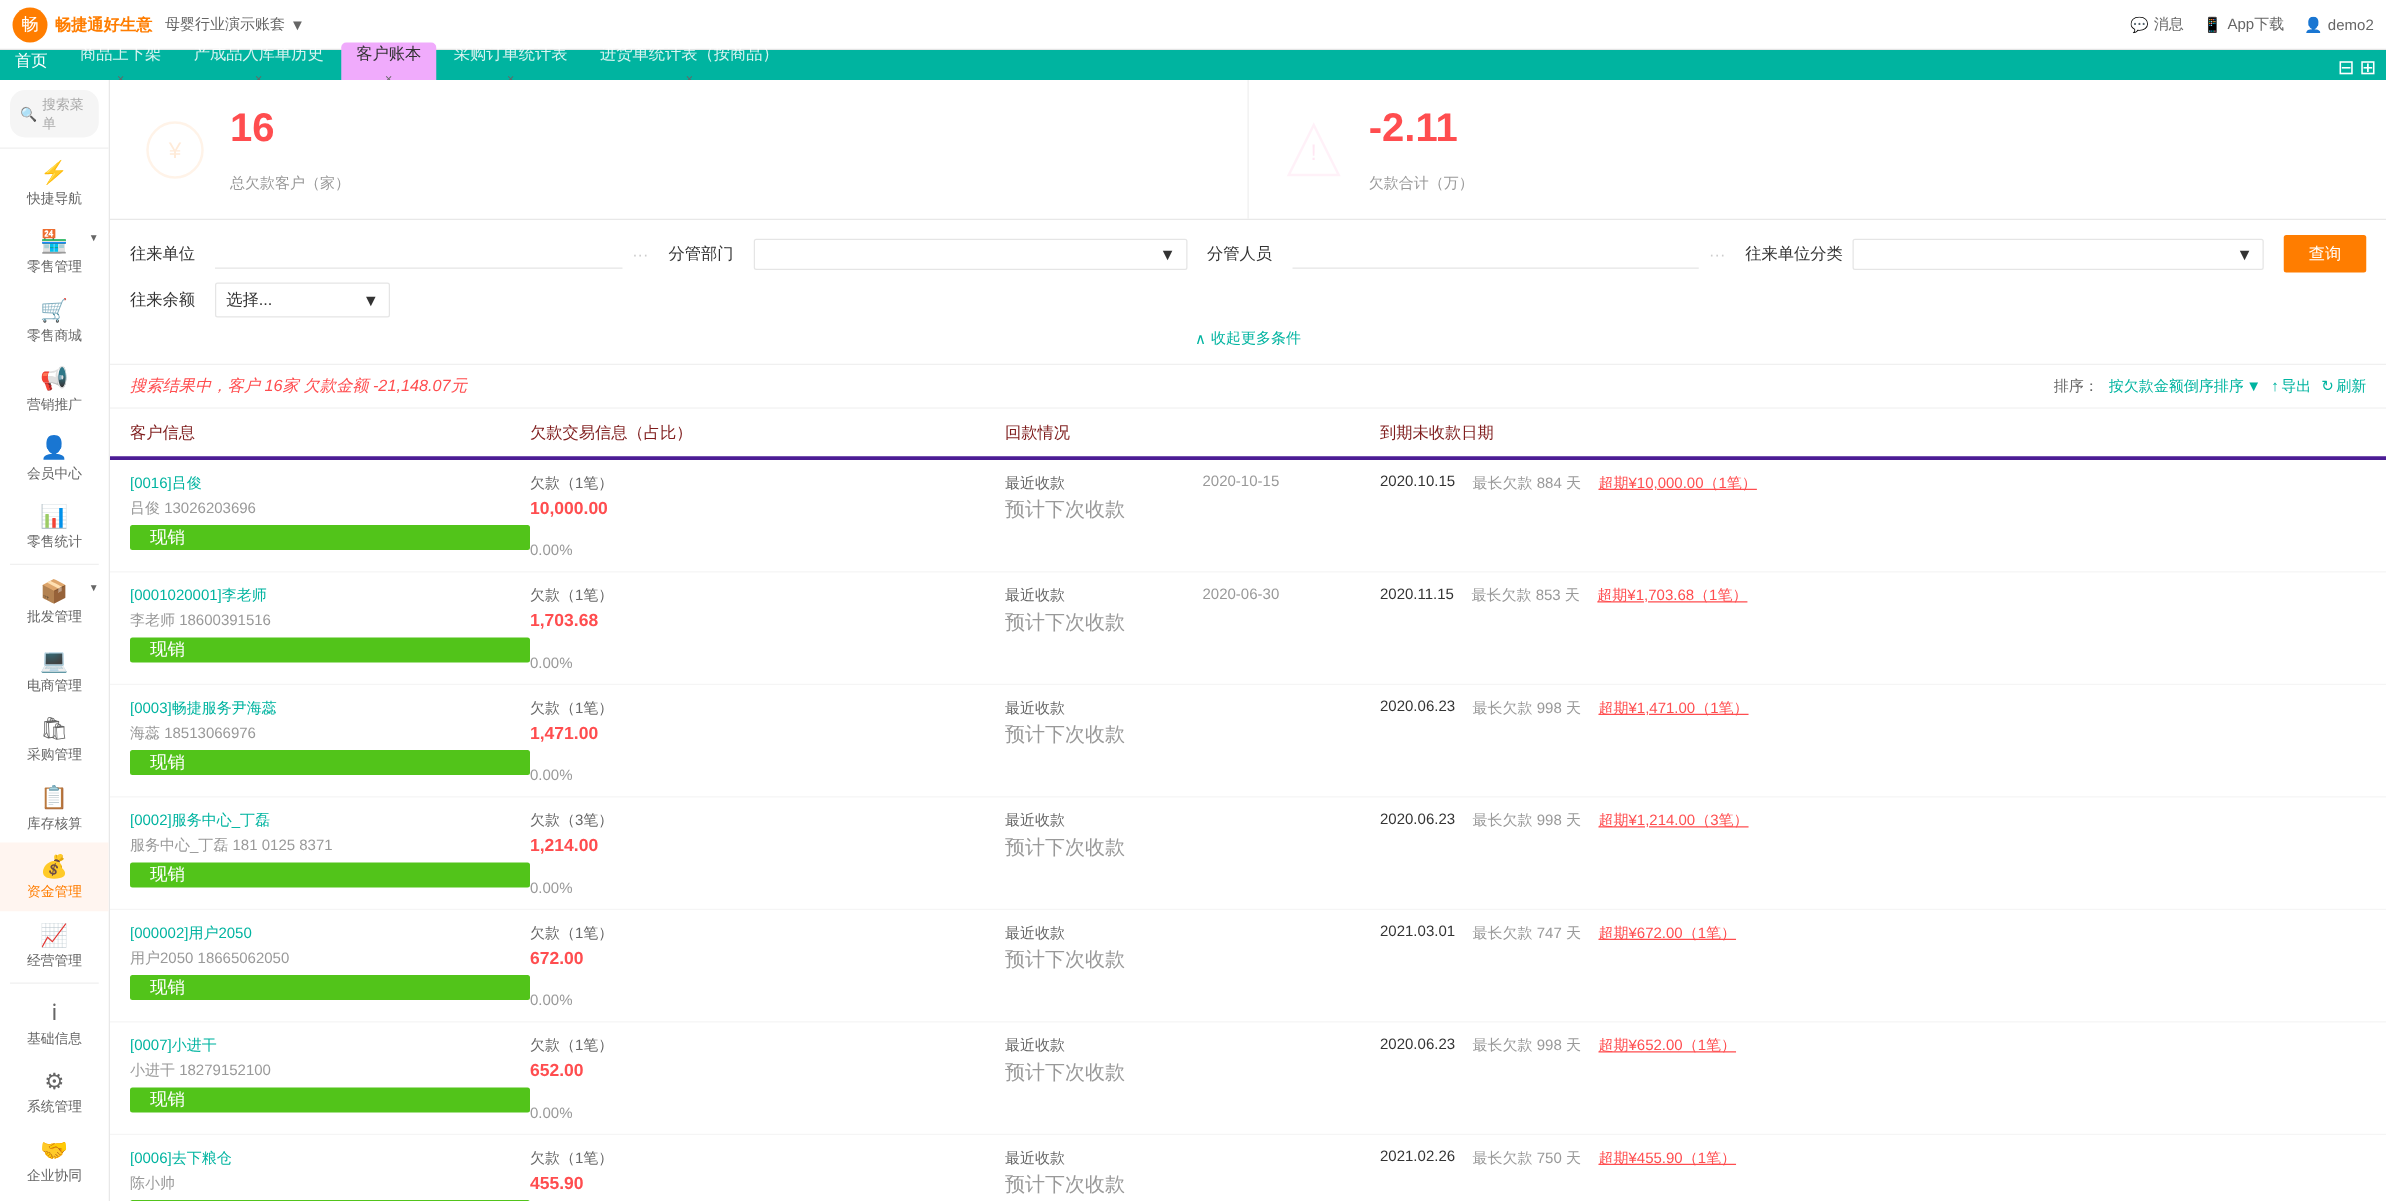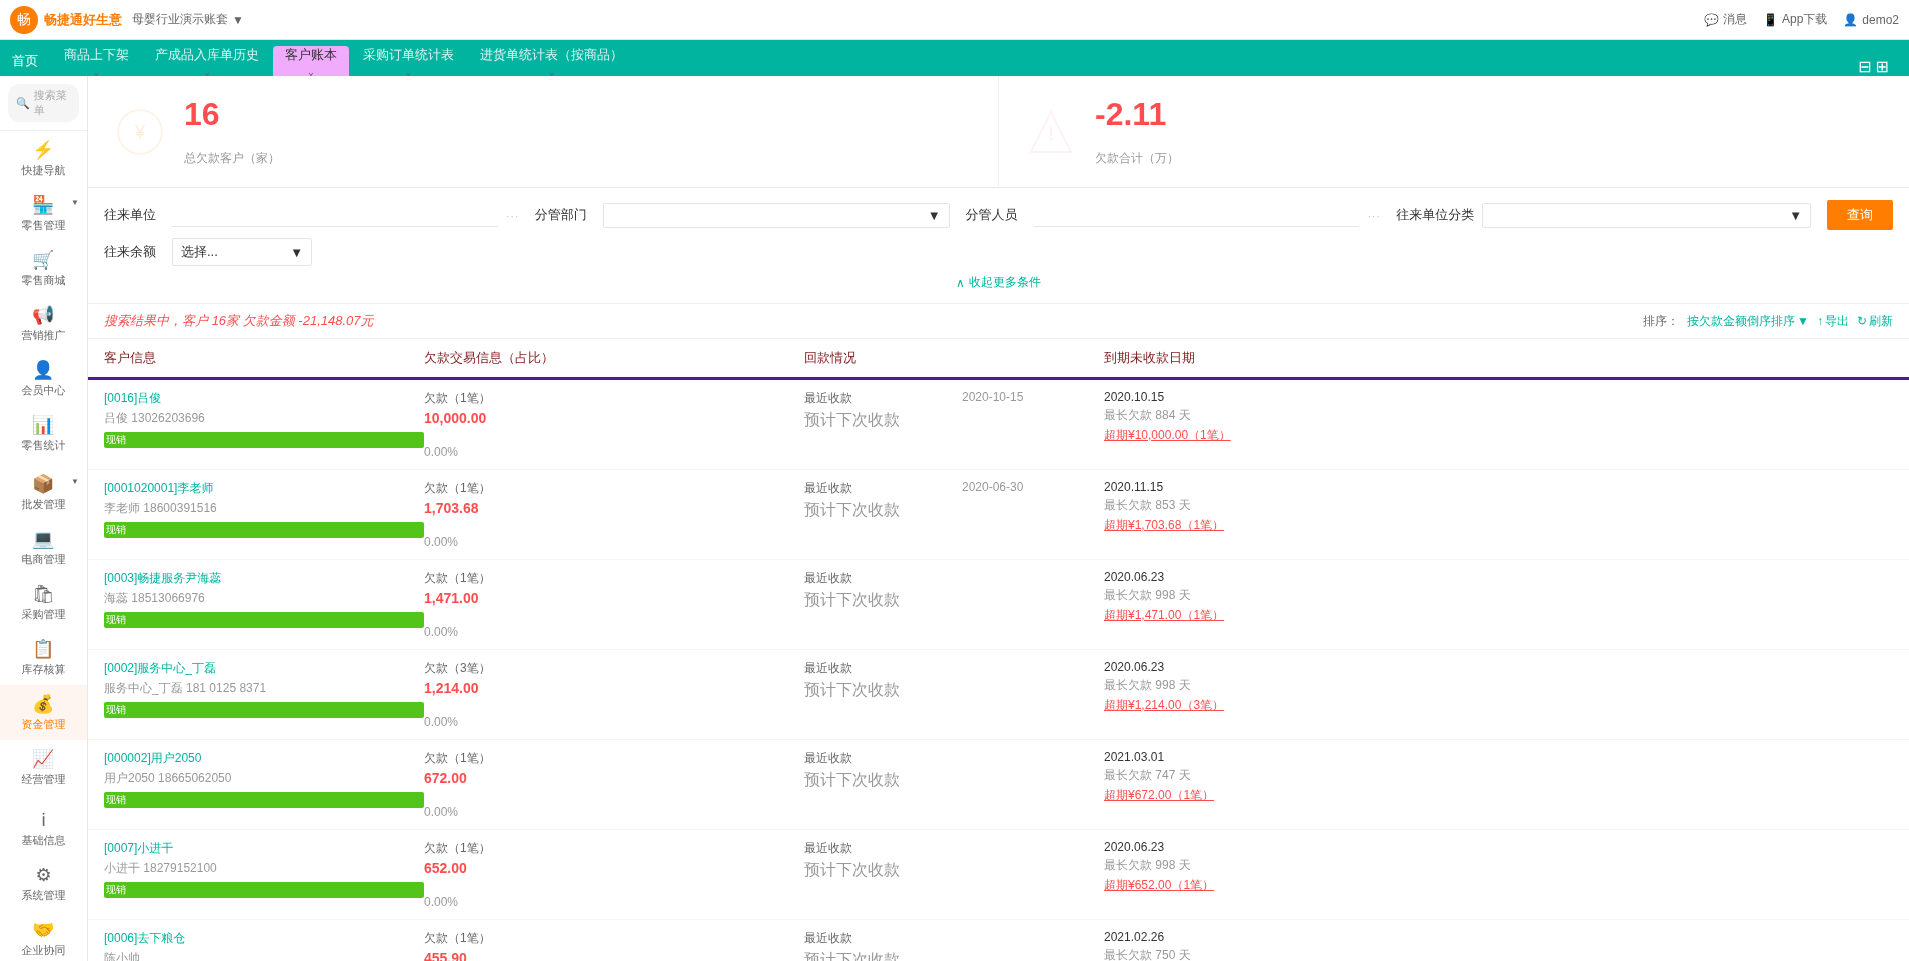--- a/index.html
+++ b/index.html
@@ -10,21 +10,21 @@
     .top-bar { height: 40px; background: #fff; display: flex; align-items: center; padding: 0 10px; border-bottom: 1px solid #e5e5e5; justify-content: space-between; }
     .top-bar-left { display: flex; align-items: center; gap: 10px; }
     .logo-area { display: flex; align-items: center; gap: 6px; }
     .logo-icon { width: 28px; height: 28px; background: #ff7d00; border-radius: 50%; display: flex; align-items: center; justify-content: center; color: #fff; font-size: 14px; }
     .app-name { font-size: 13px; color: #ff7d00; font-weight: bold; }
     .store-selector { display: flex; align-items: center; gap: 4px; color: #666; font-size: 12px; cursor: pointer; }
     .top-bar-right { display: flex; align-items: center; gap: 16px; }
     .top-right-item { display: flex; align-items: center; gap: 4px; color: #666; font-size: 12px; cursor: pointer; }
 
     
-    .tab-bar { height: 36px; background: #00b4a0; display: flex; align-items: flex-end; padding: 0 12px 0 0; }
+    .tab-bar { height: 24px; background: #00b4a0; display: flex; align-items: flex-end; padding: 0 0 0 0; }
     .tab { display: flex; align-items: center; height: 30px; padding: 0 12px; font-size: 13px; color: rgba(255,255,255,0.85); cursor: pointer; border-radius: 4px 4px 0 0; margin-left: 2px; gap: 6px; flex-direction: column; }
     .tab.active { background: #f0abfc; color: #333; }
     .tab-close { width: 14px; height: 14px; display: flex; align-items: center; justify-content: center; border-radius: 50%; font-size: 10px; color: #666; }
     .nav-home { height: 30px; padding: 0 12px; display: flex; align-items: center; color: #fff; font-size: 13px; cursor: pointer; }
     .tab-bar-end { margin-left: auto; display: flex; align-items: center; gap: 4px; padding-right: 8px; }
     .tab-bar-end span { color: #fff; cursor: pointer; font-size: 16px; }
 
     
     .main-layout { display: flex; flex: 1; overflow: hidden; }
 
@@ -75,33 +75,33 @@
     .action-btn { color: #00b4a0; cursor: pointer; display: flex; align-items: center; gap: 2px; }
 
     
     .table-area { background: #fff; }
     .table-header { display: grid; grid-template-columns: 320px 380px 300px 1fr; padding: 10px 16px; border-bottom: 3px solid #4c1d95; font-size: 13px; color: #7f1d1d; font-weight: normal; }
     .table-row { display: grid; grid-template-columns: 320px 380px 300px 1fr; padding: 10px 16px; border-bottom: 1px solid #f5f5f5; align-items: start; }
 
     .customer-info { display: flex; flex-direction: column; gap: 3px; }
     .customer-name { color: #00b4a0; cursor: pointer; font-size: 12px; text-decoration: none; }
     .customer-phone { font-size: 12px; color: #999; }
-    .customer-tag { display: inline-block; background: #52c41a; color: #fff; font-size: 10px; padding: 1px 2px; border-radius: 2px; margin-top: 2px; }
+    .customer-tag { display: inline-block; background: #52c41a; color: #fff; font-size: 14px; padding: 1px 16px; border-radius: 2px; margin-top: 2px; }
 
     .debt-info { display: flex; flex-direction: column; gap: 3px; }
     .debt-count { font-size: 12px; color: #666; }
     .debt-amount { color: #ff4d4f; font-size: 14px; font-weight: bold; cursor: pointer; }
     .debt-percent { font-size: 12px; color: #999; margin-top: 16px; }
 
     .collection-info { display: flex; flex-direction: column; gap: 3px; }
     .collection-label { font-size: 12px; color: #666; }
     .collection-date { font-size: 12px; color: #999; }
     .collection-next { font-size: 16px; color: #999; }
 
-    .overdue-info { display: flex; flex-direction: column; gap: 3px; }
+    .overdue-info { display: flex; flex-direction: row; gap: 14px; }
     .overdue-date { font-size: 12px; color: #333; }
     .overdue-days { font-size: 12px; color: #999; }
     .overdue-amount { color: #ff4d4f; font-size: 12px; cursor: pointer; text-decoration: underline; }
 
     .inline-flex { display: flex; gap: 16px; }
     .inline-flex > * { flex: 1; }
   </style>
 </head>
 <body>
 

